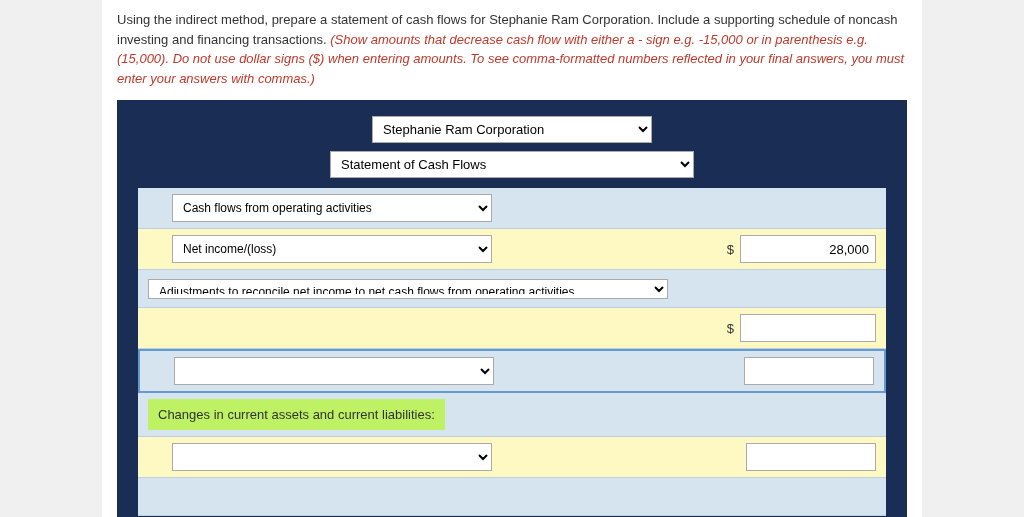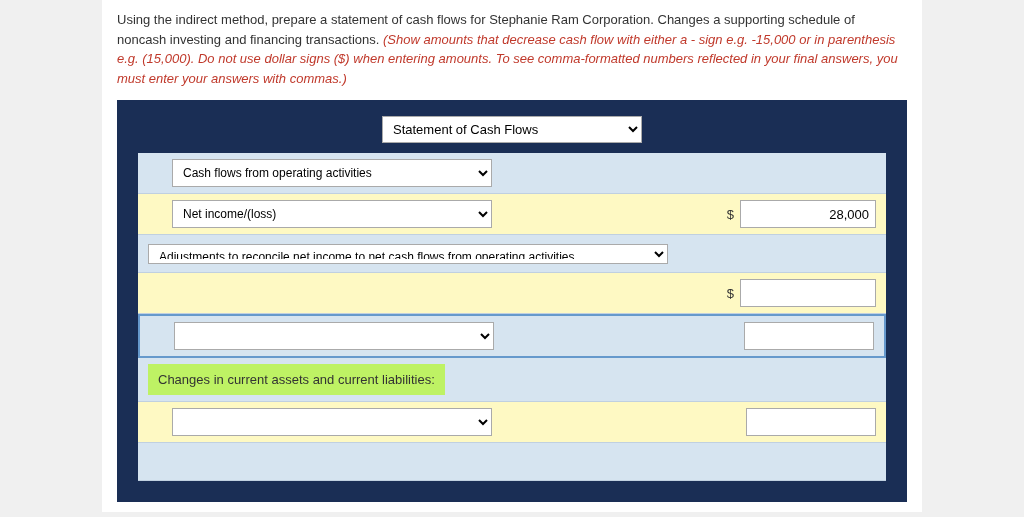--- a/index.html
+++ b/index.html
@@ -38,21 +38,21 @@
       margin-bottom: 10px;
     }
     .form-header select {
       width: 280px;
       padding: 4px 6px;
       font-size: 13px;
       border: 1px solid #aaa;
       background: #fff;
     }
     .form-header select.wide {
-      width: 260px;
+      width: 364px;
     }
     .form-body {
       background: #d6e4f0;
       padding: 0;
     }
     .form-row {
       display: flex;
       align-items: center;
       padding: 6px 10px;
       background: #d6e4f0;
@@ -123,28 +123,31 @@
       background: #fff;
       height: 20px;
     }
   </style>
 </head>
 <body>
 
 <div class="page-wrapper">
 
   <div class="instructions">
-    <span>Using the indirect method, prepare a statement of cash flows for Stephanie Ram Corporation. Changes a supporting schedule of</span>
+    <span>Using the indirect method, prepare a statement of cash flows for Stephanie Ram Corporation. Include a supporting schedule of</span>
     <span>noncash investing and financing transactions.</span>
     <span class="red-italic">(Show amounts that decrease cash flow with either a - sign e.g. -15,000 or in parenthesis e.g. (15,000). Do not use dollar signs ($) when entering amounts. To see comma-formatted numbers reflected in your final answers, you must enter your answers with commas.)</span>
   </div>
 
   <div class="form-container">
 
     <div class="form-header">
+      <select>
+        <option>Stephanie Ram Corporation</option>
+      </select>
       <select class="wide">
         <option>Statement of Cash Flows</option>
       </select>
     </div>
 
     <div class="form-body">
 
       <div class="form-row">
         <div class="row-select">
           <select>

